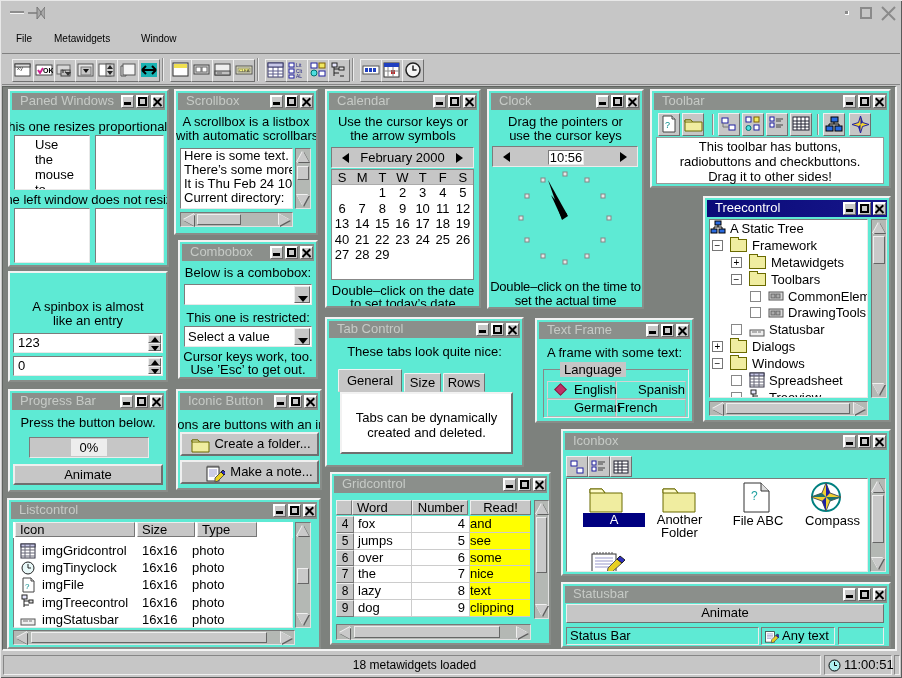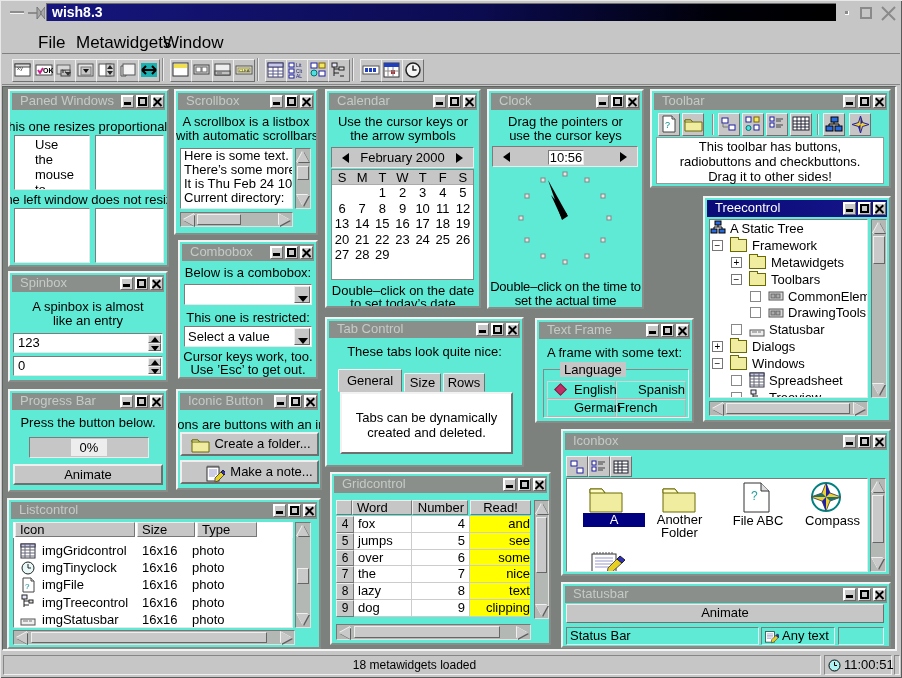--- a/index.html
+++ b/index.html
@@ -7,21 +7,21 @@
 *{box-sizing:border-box;}
 .abs{position:absolute;}
 
 #appborder{position:absolute;inset:0;box-shadow:inset 1px 1px 0 #e8e8e8, inset -1px -1px 0 #5a5a5a;pointer-events:none;z-index:99;}
 #titlebar{position:absolute;left:2px;top:2px;width:898px;height:24px;background:#c6c6c6;}
 #titledark{position:absolute;left:44px;top:1px;width:790px;height:18px;
  background:linear-gradient(90deg,#16167e 0%,#0b0b50 55%,#000008 85%,#000 100%);
  border-top:1px solid #6e6e6e;border-left:1px solid #6e6e6e;
  color:#fff;font-weight:bold;font-size:14px;line-height:17px;padding-left:5px;}
 #menubar{position:absolute;left:2px;top:26px;width:898px;height:28px;background:#c6c6c6;border-bottom:1px solid #808080;}
-.menu{position:absolute;top:7px;font-size:17px;margin-left:22px;}
+.menu{position:absolute;top:7px;font-size:10px;}
 #toolbar{position:absolute;left:2px;top:55px;width:898px;height:30px;background:#c6c6c6;border-bottom:1px solid #868686;}
 .tbtn{position:absolute;top:4px;width:22px;height:23px;background:#c6c6c6;border:1px solid;border-color:#f0f0f0 #6f6f6f #6f6f6f #f0f0f0;}
 .tbtn svg{display:block;margin:1px auto;}
 .tsep{position:absolute;top:3px;width:2px;height:23px;border-left:1px solid #8a8a8a;border-right:1px solid #ececec;}
 #mdi{position:absolute;left:2px;top:86px;width:895px;height:565px;background:#7d817d;border:solid;border-width:1px 2px 2px 1px;border-color:#5f635f #f4f4f4 #f4f4f4 #5f635f;}
 #statusbar{position:absolute;left:2px;top:651px;width:897px;height:25px;background:#c6c6c6;text-align:center;}
 .sseg{position:absolute;top:4px;height:20px;border:1px solid;border-color:#868686 #efefef #efefef #868686;font-size:12px;line-height:18px;padding-left:5px;background:#c6c6c6;}
 
 .win{position:absolute;background:#5eead4;border:2px solid;border-color:#f2f2f2 #898d89 #898d89 #f2f2f2;overflow:hidden;}
 .tb{position:absolute;left:2px;top:2px;right:2px;height:17px;background:#8b8f8b;
@@ -69,39 +69,38 @@
 .combo-btn{position:absolute;right:1px;top:1px;width:16px;height:17px;background:#c6c6c6;border:1px solid;border-color:#eee #666 #666 #eee;}
 .combo-btn .sad{left:3px;border-width:5px;border-top:6px solid #000;}
 .tfc{border:1px solid;border-color:#d4d4d4 #b4b4b4 #b4b4b4 #d4d4d4;}
 .dia{position:absolute;left:8px;top:3px;width:9px;height:9px;background:#c03068;transform:rotate(45deg);border:1px solid #802040;}
 
 .gh{position:absolute;top:0;height:15px;background:#c6c6c6;border:1px solid;border-color:#eee #777 #777 #eee;line-height:13px;}
 .grow{display:flex;height:16.8px;}
 .gn{width:18px;background:#c6c6c6;border:1px solid;border-color:#eee #777 #777 #eee;text-align:center;line-height:15px;font-size:12px;}
 .gw{width:58px;background:#fff;border-right:1px solid #ccc;border-bottom:1px solid #ccc;padding-left:4px;line-height:16px;}
 .gm{width:58px;background:#fff;border-right:1px solid #ccc;border-bottom:1px solid #ccc;text-align:right;padding-right:4px;line-height:16px;}
-.gy{width:60px;background:#ffff00;border-bottom:1px solid #ccc;text-align:right;line-height:16px;}
+.gy{width:60px;background:#ffff00;border-bottom:1px solid #ccc;text-align:left;line-height:16px;}
 
 .lrow{display:flex;height:17.2px;align-items:center;padding-left:6px;}
 .lrow .ti{flex:none;margin-right:6px;}
 .c1{width:100px;}
 .c2{width:50px;}
 .c3{width:60px;}
 </style></head>
 <body>
 <div id="mdi"></div>
 <div id="appborder"></div>
 <div id="titlebar">
   <div class="abs" style="left:8px;top:9px;width:14px;height:3px;background:#8d8d8d;border-bottom:1px solid #f5f5f5;"></div>
   <svg class="abs" style="left:26px;top:4px" width="17" height="14" viewBox="0 0 17 14">
     <rect x="0" y="6" width="9" height="2" fill="#8d8d8d"></rect>
     <path d="M9 1 L13 6 L13 8 L9 13 Z" fill="#a9a9a9" stroke="#777"></path>
     <path d="M17 1 L13 6 L13 8 L17 13 Z" fill="#a9a9a9" stroke="#777"></path>
   </svg>
-  <div id="titledark">wish8.3</div>
   <div class="abs" style="left:843px;top:9px;width:4px;height:4px;background:#8a8a8a;border-right:1px solid #fff;border-bottom:1px solid #fff;"></div>
   <div class="abs" style="left:858px;top:5px;width:12px;height:12px;border:2px solid #8a8a8a;"></div>
   <svg class="abs" style="left:878px;top:3px" width="17" height="17" viewBox="0 0 17 17">
    <path d="M2 2 L15 15 M15 2 L2 15" stroke="#8a8a8a" stroke-width="2"></path>
   </svg>
 </div>
 <div id="menubar">
   <span class="menu" style="left:14px">File</span>
   <span class="menu" style="left:52px">Metawidgets</span>
   <span class="menu" style="left:139px">Window</span>
@@ -341,21 +340,21 @@
    <div class="cal-row">
         <span>13</span>
         <span>14</span>
         <span>15</span>
         <span>16</span>
         <span>17</span>
         <span>18</span>
         <span>19</span>
       </div>
    <div class="cal-row">
-        <span>20</span>
+        <span>40</span>
         <span>21</span>
         <span>22</span>
         <span>23</span>
         <span>24</span>
         <span>25</span>
         <span>26</span>
       </div>
    <div class="cal-row">
         <span>27</span>
         <span>28</span>
@@ -580,31 +579,20 @@
    <span class="ad" style="left:1px;bottom:2px;"></span>
  </div>
  <div class="trough" style="left:4px;top:203px;width:159px;height:15px;">
    <span class="al" style="left:2px;top:1px;"></span>
    <span class="thumb" style="left:16px;top:1px;width:124px;height:11px;"></span>
    <span class="ar" style="right:2px;top:1px;"></span>
  </div>
 </div>
 
 <div class="win" style="left:8px;top:271px;width:160px;height:111px;">
- <div class="tb">Spinbox<span class="btns">
-        <span class="wb mn">
-          <i></i>
-        </span>
-        <span class="wb mx">
-          <i></i>
-        </span>
-        <span class="wb cl">
-          <i></i>
-        </span>
-      </span></div>
  <div class="lbl ctr" style="left:0;top:27px;width:156px;line-height:14px;">A spinbox is almost<br>like an entry</div>
  <div class="white abs" style="left:3px;top:60px;width:150px;height:20px;line-height:18px;padding-left:4px;">123
    <span class="spin">
         <span class="sb1">
           <b class="sau"></b>
         </span>
         <span class="sb1">
           <b class="sad"></b>
         </span>
       </span>

